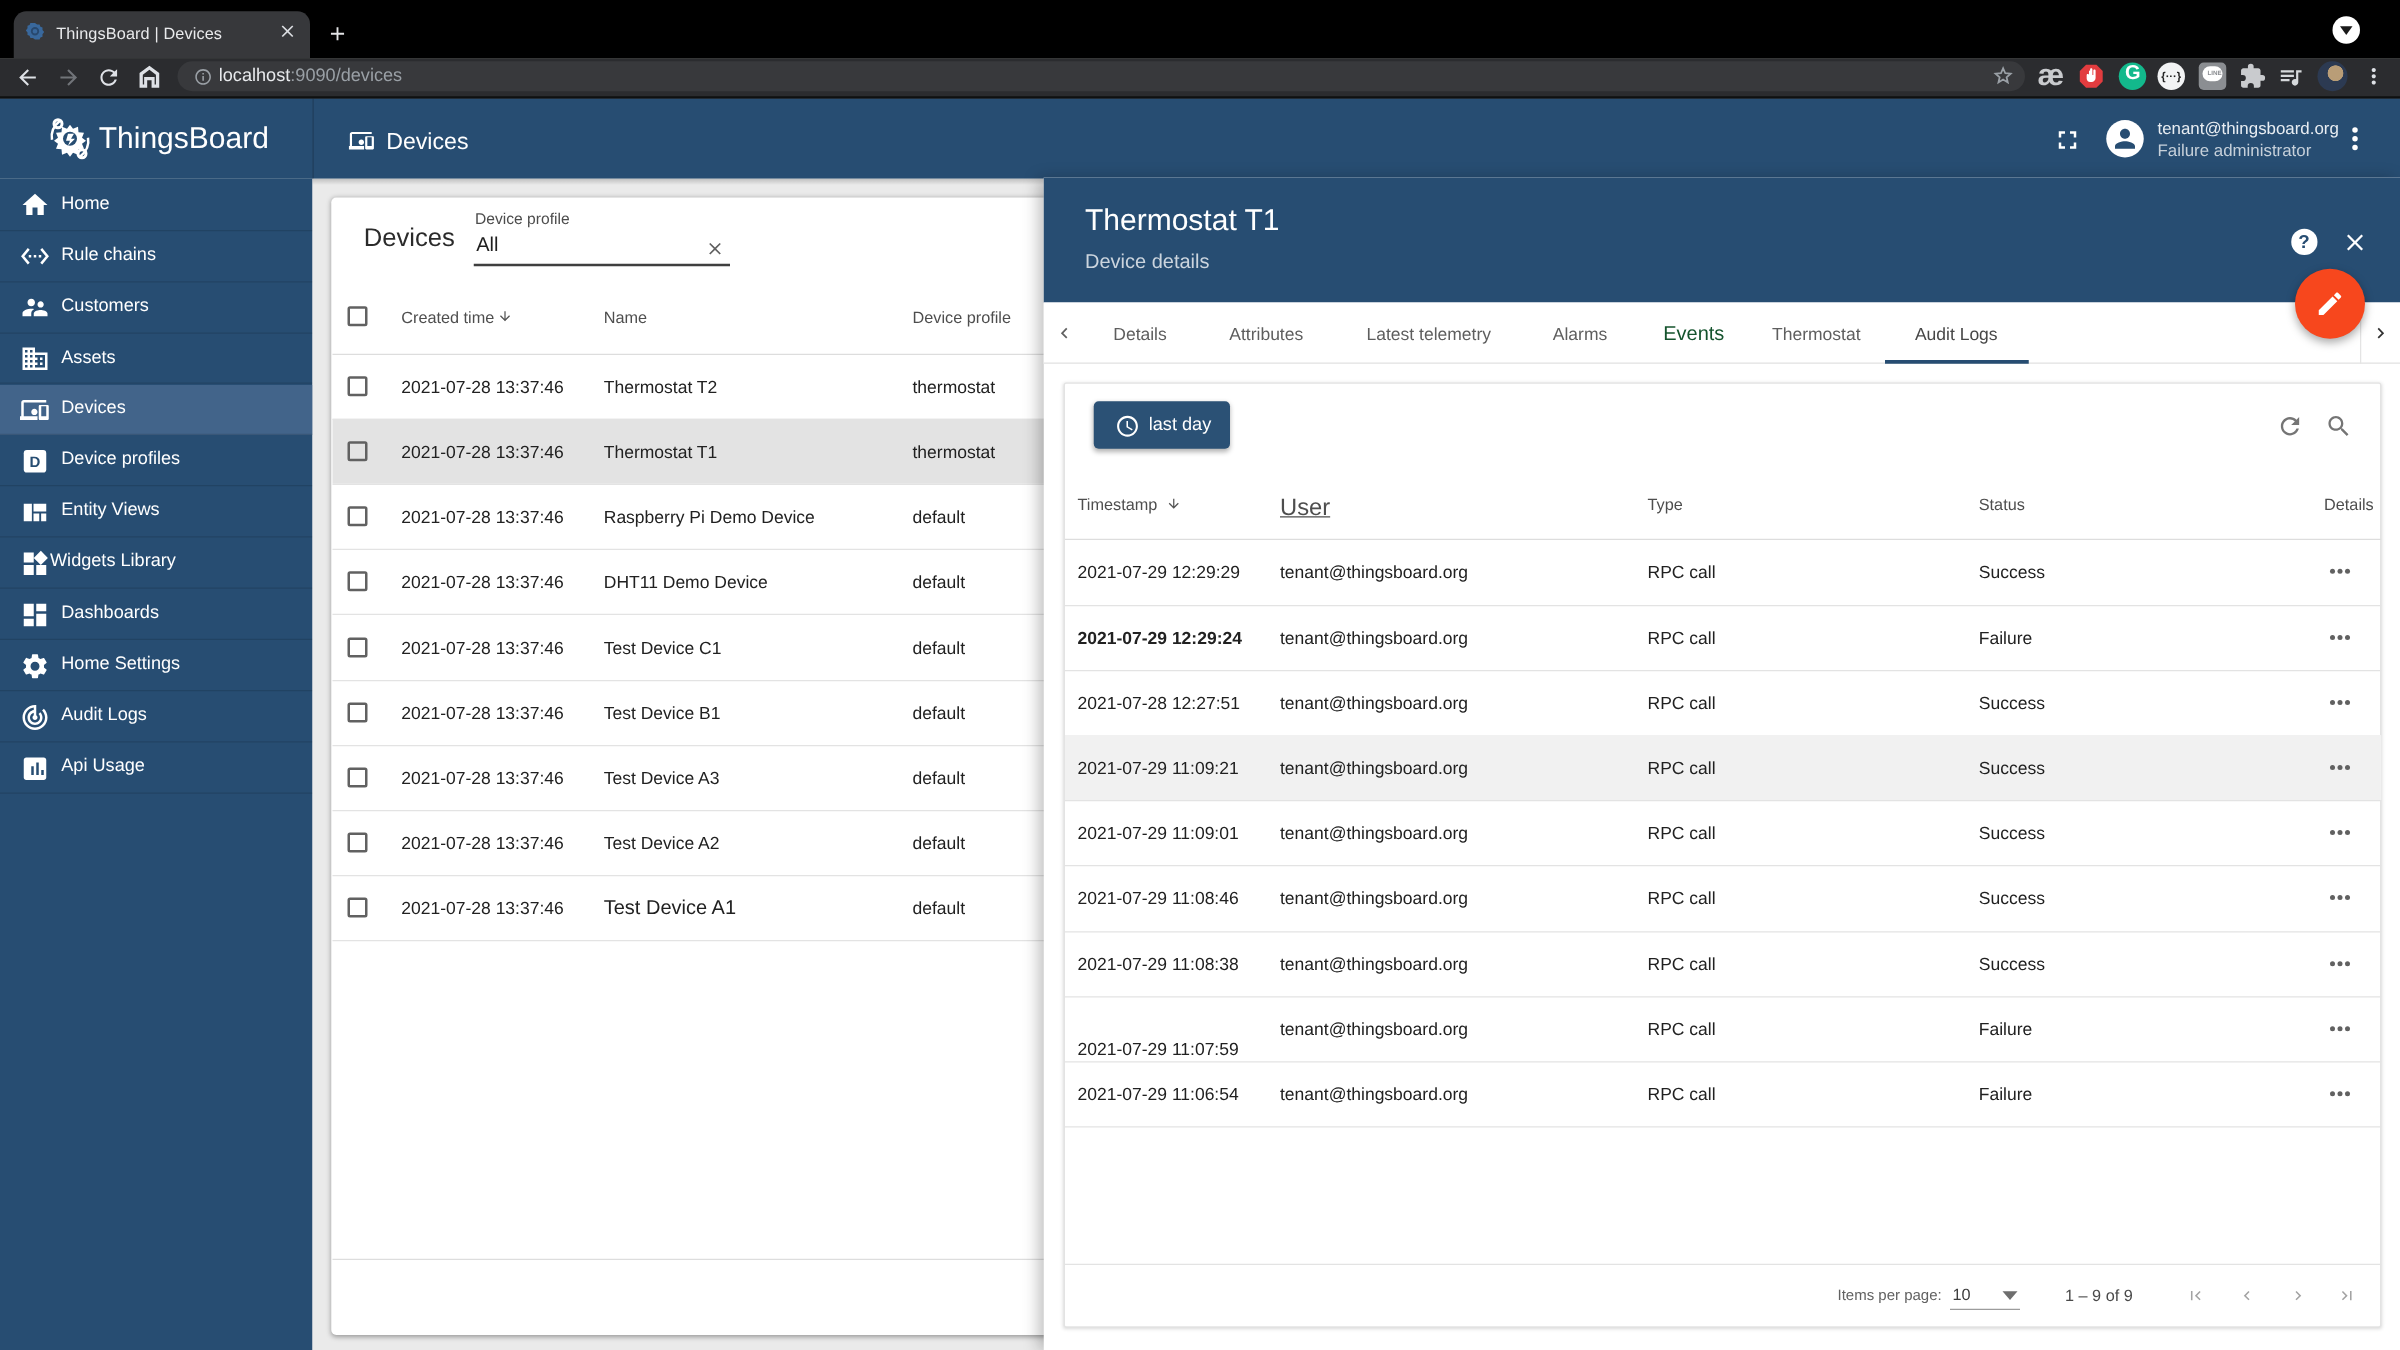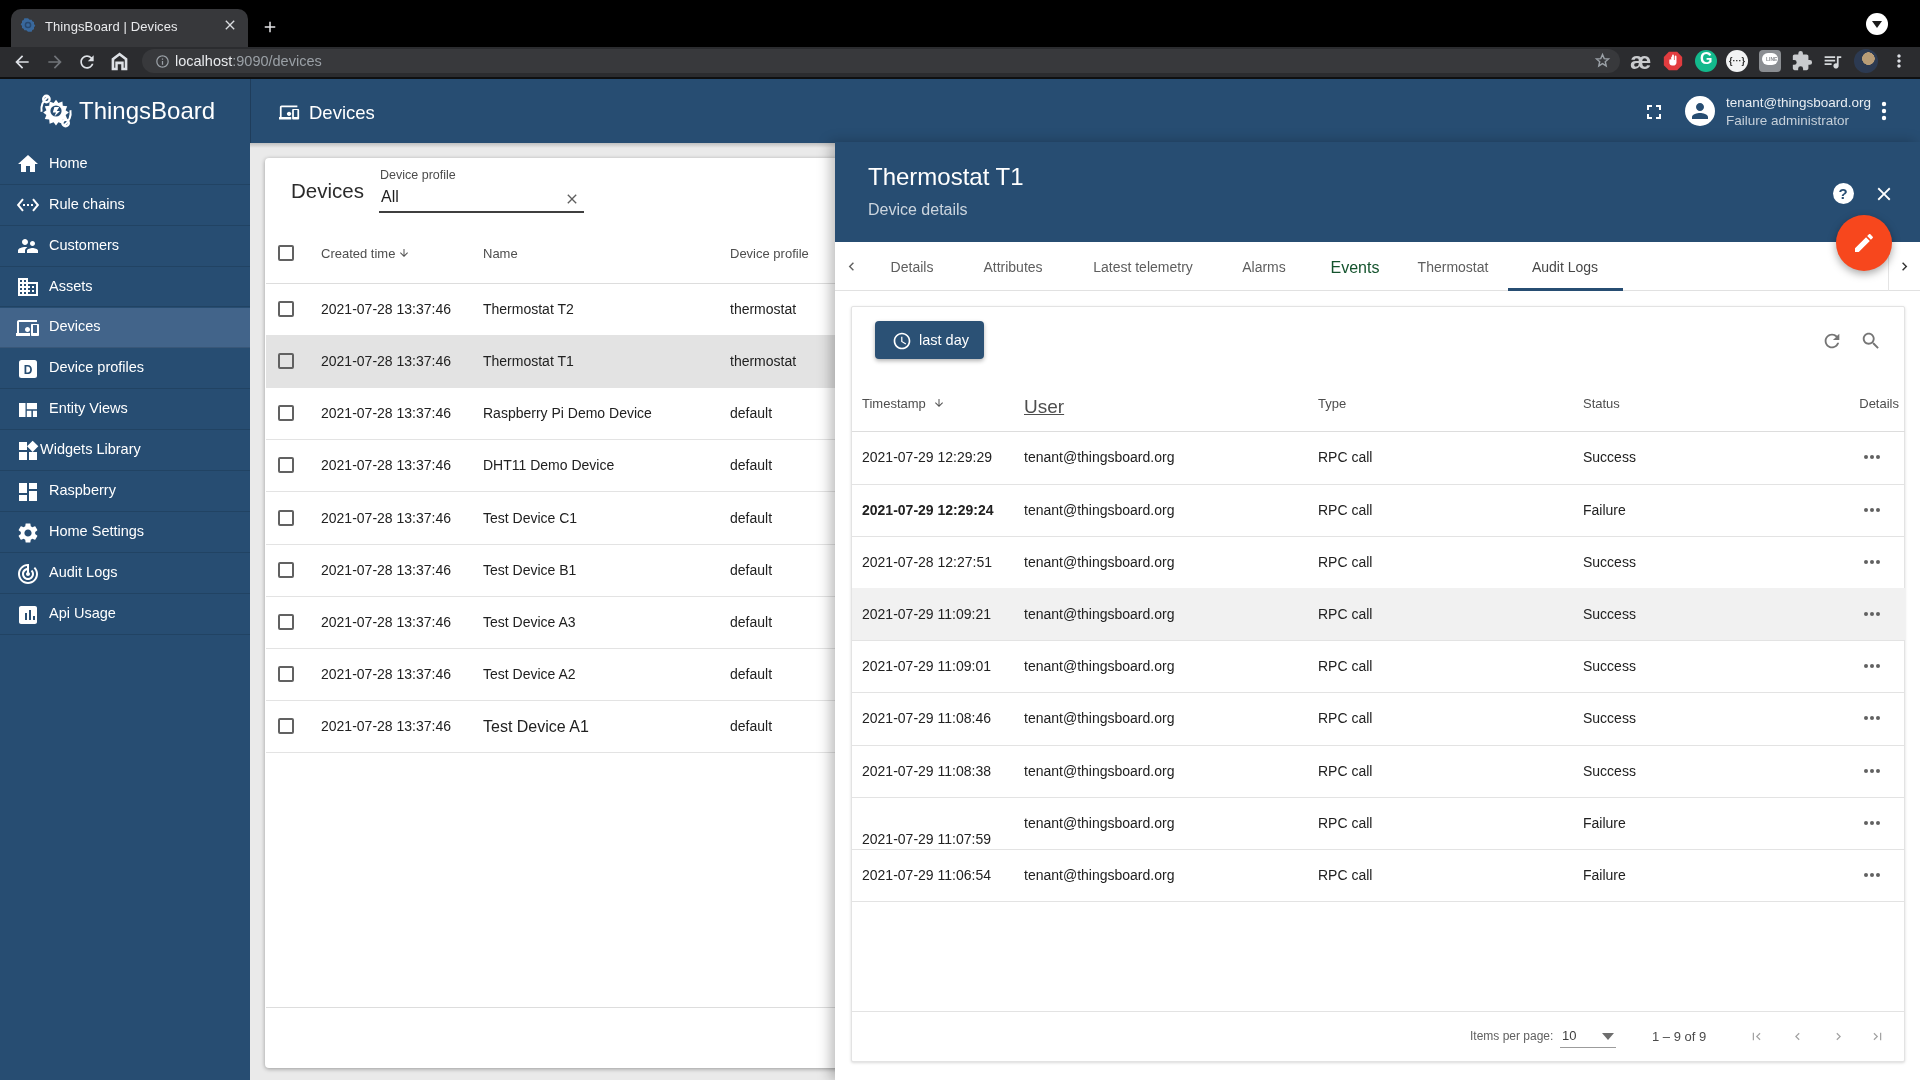--- a/index.html
+++ b/index.html
@@ -218,21 +218,21 @@
           </svg>
         </div>
     <div class="abs" style="left:40px;top:10.975000000000001px;font-size:14.5px;color:#fff;">Widgets Library</div>
   </div>
       <div class="abs" style="left:0;top:471.3px;width:250px;height:40.95px;border-bottom:1px solid rgba(0,0,0,0.13);">
     <div class="abs" style="left:16px;top:8.475000000000001px;width:24px;height:24px;">
           <svg width="24" height="24" viewBox="0 0 24 24">
             <path fill="#fff" d="M3 13h8V3H3v10zm0 8h8v-6H3v6zm10 0h8V11h-8v10zm0-18v6h8V3h-8z"></path>
           </svg>
         </div>
-    <div class="abs" style="left:49px;top:10.975000000000001px;font-size:14.5px;color:#fff;">Raspberry</div>
+    <div class="abs" style="left:49px;top:10.975000000000001px;font-size:14.5px;color:#fff;">Dashboards</div>
   </div>
       <div class="abs" style="left:0;top:512.25px;width:250px;height:40.95px;border-bottom:1px solid rgba(0,0,0,0.13);">
     <div class="abs" style="left:16px;top:8.475000000000001px;width:24px;height:24px;">
           <svg width="24" height="24" viewBox="0 0 24 24">
             <path fill="#fff" d="M19.14 12.94c.04-.3.06-.61.06-.94 0-.32-.02-.64-.07-.94l2.03-1.58c.18-.14.23-.41.12-.61l-1.92-3.32c-.12-.22-.37-.29-.59-.22l-2.39.96c-.5-.38-1.03-.7-1.62-.94l-.36-2.54c-.04-.24-.24-.41-.48-.41h-3.84c-.24 0-.43.17-.47.41l-.36 2.54c-.59.24-1.13.57-1.62.94l-2.39-.96c-.22-.08-.47 0-.59.22L2.74 8.87c-.12.21-.08.47.12.61l2.03 1.58c-.05.3-.09.63-.09.94s.02.64.07.94l-2.03 1.58c-.18.14-.23.41-.12.61l1.92 3.32c.12.22.37.29.59.22l2.39-.96c.5.38 1.03.7 1.62.94l.36 2.54c.05.24.24.41.48.41h3.84c.24 0 .44-.17.47-.41l.36-2.54c.59-.24 1.13-.56 1.62-.94l2.39.96c.22.08.47 0 .59-.22l1.92-3.32c.12-.22.07-.47-.12-.61l-2.01-1.58zM12 15.6c-1.98 0-3.6-1.62-3.6-3.6s1.62-3.6 3.6-3.6 3.6 1.62 3.6 3.6-1.62 3.6-3.6 3.6z"></path>
           </svg>
         </div>
     <div class="abs" style="left:49px;top:10.975000000000001px;font-size:14.5px;color:#fff;">Home Settings</div>
   </div>
       <div class="abs" style="left:0;top:553.2px;width:250px;height:40.95px;border-bottom:1px solid rgba(0,0,0,0.13);">

